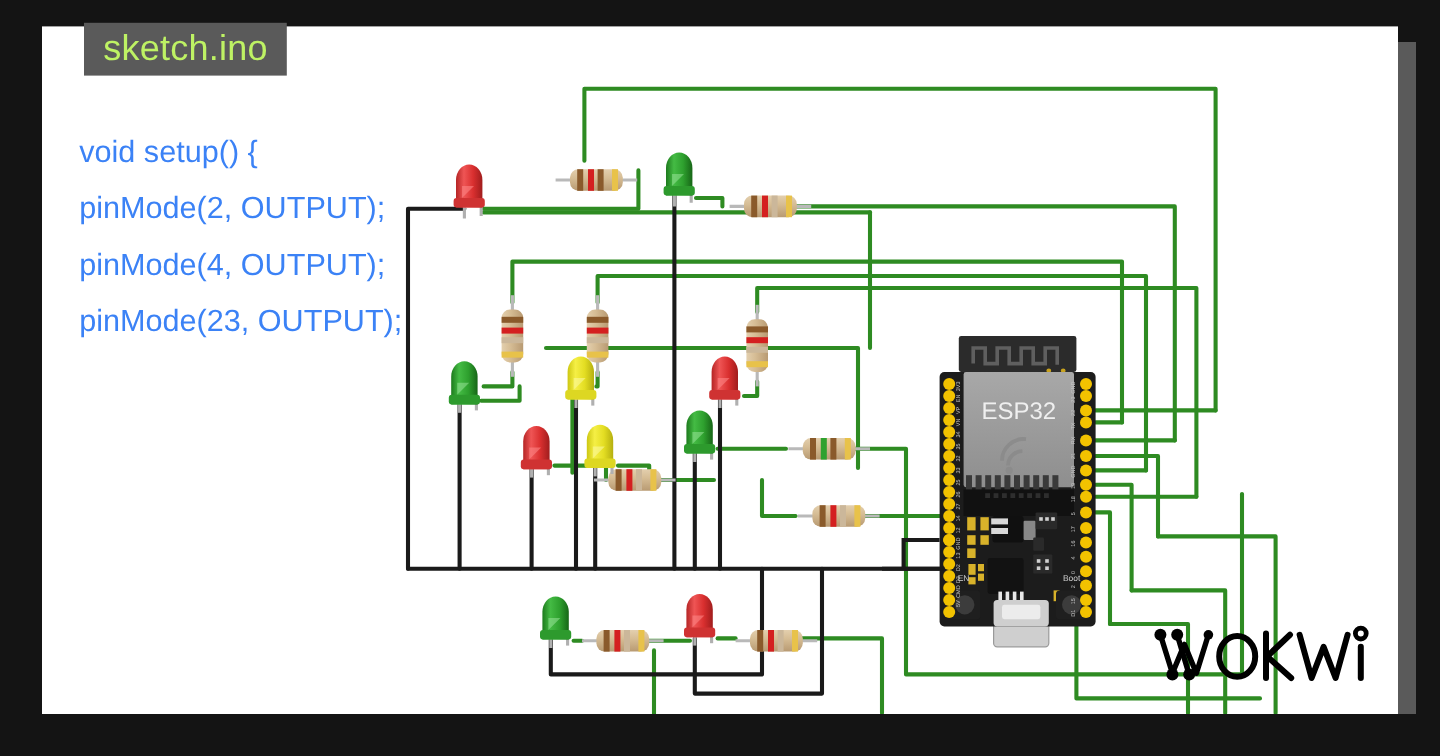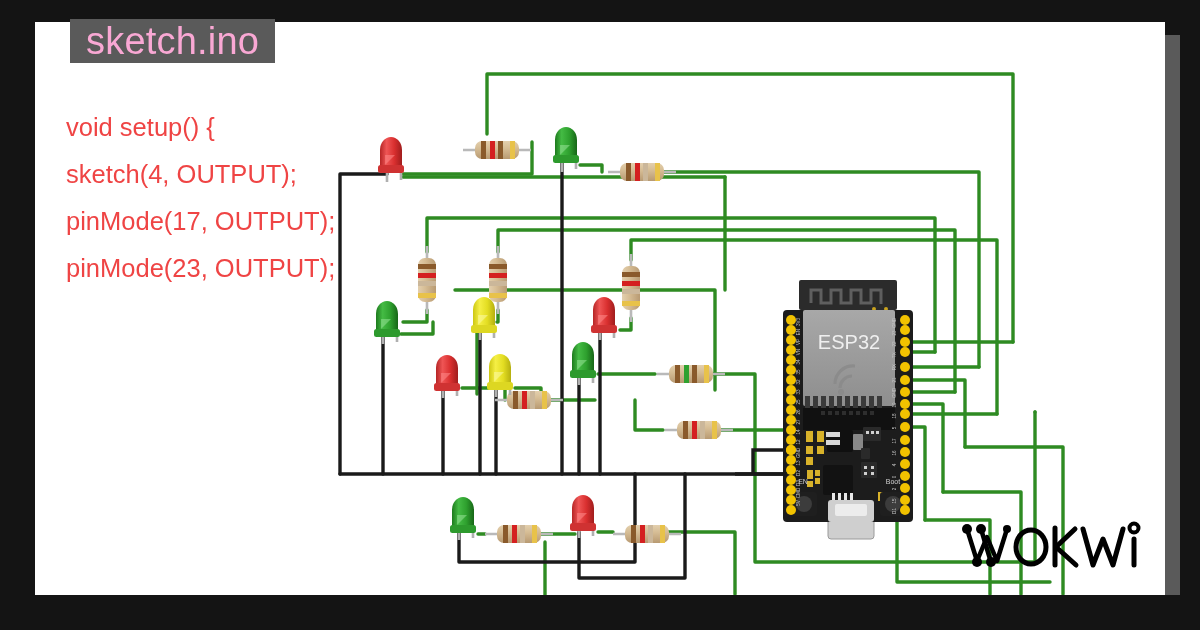--- a/index.html
+++ b/index.html
@@ -28,37 +28,37 @@
     left: 35px; top: 22px;
     width: 1130px; height: 573px;
     background: #ffffff;
     overflow: hidden;
   }
   
   .code {
     position: absolute;
     left: 31px; top: 82px;
     width: 480px;
-    color: #ef4444;
+    color: #3b82f6;
     font-size: 25.5px;
     line-height: 47px;
     font-family: "Liberation Sans", sans-serif;
     white-space: pre;
     user-select: none;
     pointer-events: none;
   }
   
   .tab {
     position: absolute;
     left: 70px; top: 19px;
     height: 44px;
     padding: 0 16px;
     background: #5a5a5a;
-    color: #f9a8d4;
-    font-size: 38px;
+    color: #bef264;
+    font-size: 30px;
     line-height: 44px;
     letter-spacing: .2px;
     z-index: 60;
     white-space: nowrap;
   }
   
   .diagram {
     position: absolute;
     left: 0; top: 0;
     width: 1130px; height: 573px;
@@ -72,21 +72,21 @@
 </style>
 </head>
 <body>
 
 <div id="root">
 
   <div class="shadow-band"></div>
 
   <div class="canvas">
 
-    <div class="code" id="code-block"><div>void setup() {</div><div>sketch(4, OUTPUT);</div><div>pinMode(17, OUTPUT);</div><div>pinMode(23, OUTPUT);</div></div>
+    <div class="code" id="code-block"><div>void setup() {</div><div>pinMode(2, OUTPUT);</div><div>pinMode(4, OUTPUT);</div><div>pinMode(23, OUTPUT);</div></div>
 
     <svg class="diagram" viewBox="0 0 1130 573">
       <defs>
         <linearGradient id="ledRed" x1="0" y1="0" x2="1" y2="0">
           <stop offset="0%" stop-color="#b52525"></stop>
           <stop offset="30%" stop-color="#ef5555"></stop>
           <stop offset="65%" stop-color="#d92f2f"></stop>
           <stop offset="100%" stop-color="#a01d1d"></stop>
         </linearGradient>
         <linearGradient id="ledGreen" x1="0" y1="0" x2="1" y2="0">

